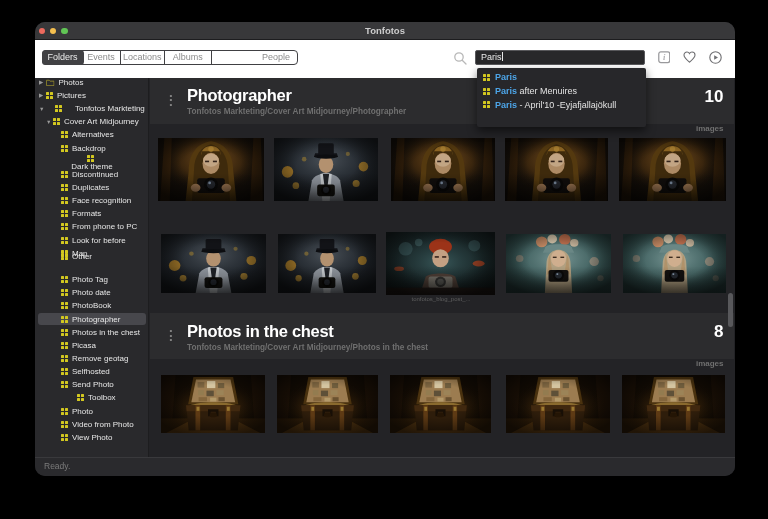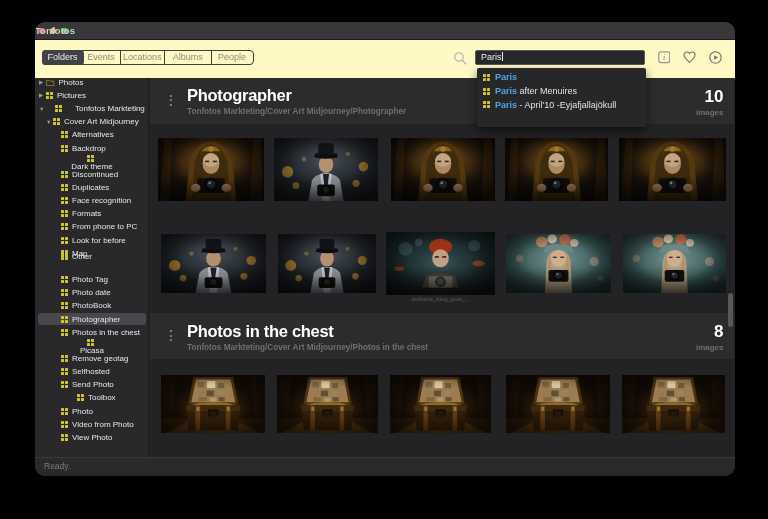--- a/index.html
+++ b/index.html
@@ -1,21 +1,21 @@
 <!DOCTYPE html>
 <html><head>
 <meta charset="utf-8">
 <style>
   * { margin:0; padding:0; box-sizing:border-box; }
   html,body { width:768px; height:519px; background:#000; font-family:"Liberation Sans", sans-serif; overflow:hidden; }
   .window { position:absolute; left:35px; top:22px; width:700px; height:453.5px; background:#232326; border-radius:10px; overflow:hidden; }
   .titlebar { position:absolute; left:0; top:0; width:100%; height:17px; background:#38383a; }
   .tl { position:absolute; top:5.5px; width:6.5px; height:6.5px; border-radius:50%; }
-  .title { position:absolute; top:3px; left:0; width:100%; text-align:left; font-size:9.5px; font-weight:bold; color:#cdcdcd; }
-  .toolbar { position:absolute; left:0; top:17px; width:100%; height:38.5px; background:#fef9c3; border-top:1px solid #1d1d1f; }
+  .title { position:absolute; top:3px; left:0; width:100%; text-align:center; font-size:9.5px; font-weight:bold; color:#cdcdcd; }
+  .toolbar { position:absolute; left:0; top:17px; width:100%; height:38.5px; background:#ffffff; border-top:1px solid #1d1d1f; }
   
   .tabs { position:absolute; left:6.5px; top:9.5px; height:15.5px; display:flex; border:1px solid #404043; border-radius:4px; }
   .tab { font-size:9px; color:#8b8b8b; text-align:center; line-height:13.5px; border-right:1px solid #404043; }
   .tab:last-child { border-right:none; }
   .tab.sel { background:#414144; color:#ececec; border-radius:3.5px; margin:-1px; line-height:15.5px; border:none; }
   
   .sfield { position:absolute; left:440px; top:10px; width:170px; height:15px; background:#28282a; border:1px solid #58585b; border-radius:2px; color:#e8e8e8; font-size:9px; line-height:13px; padding-left:5px; }
   .cursor { display:inline-block; width:1px; height:9px; background:#e8e8e8; vertical-align:-1px; }
   .ticon { position:absolute; top:11px; }
   
@@ -29,21 +29,21 @@
   .srow .arr { color:#9a9a9a; font-size:5.5px; width:7px; flex:none; }
   .srow svg { margin-right:4px; flex:none; }
   .hl { position:absolute; left:2.5px; width:108px; height:12px; background:#47474c; border-radius:3px; }
   
   .content { position:absolute; left:115px; top:55.5px; width:584px; height:379px; background:#232326; }
   .sechead { position:absolute; left:0; width:100%; height:46px; background:#2c2c2e; }
   .dots { position:absolute; left:19px; top:16px; color:#8a8a8a; font-size:8px; letter-spacing:0; line-height:4.5px; text-align:center; width:4px; }
   .stitle { position:absolute; left:37px; top:8.5px; font-size:16.5px; font-weight:bold; color:#fff; letter-spacing:-0.3px; }
   .ssub { position:absolute; left:37px; top:29.5px; font-size:8.2px; font-weight:bold; color:#6f6f6f; }
   .scount { position:absolute; right:10.5px; top:9px; font-size:17px; font-weight:bold; color:#fff; text-align:left; }
-  .simg { position:absolute; right:10.5px; top:30px; font-size:8px; font-weight:bold; color:#6f6f6f; text-align:right; }
+  .simg { position:absolute; right:10.5px; top:46px; font-size:8px; font-weight:bold; color:#6f6f6f; text-align:right; }
   .photo { position:absolute; overflow:hidden; }
   .photo svg { width:100%; height:100%; display:block; }
   .cap { position:absolute; font-size:6px; color:#5e5e5e; text-align:center; }
   .sbar { position:absolute; right:1px; width:5px; background:#58585b; border-radius:2.5px; }
   
   .status { position:absolute; left:0; bottom:0; width:100%; height:18.5px; background:#2a2a2d; border-top:1px solid #39393c; color:#7b7b7b; font-size:8.5px; line-height:17px; padding-left:9px; }
 </style>
 </head>
 <body>
 <svg width="0" height="0" style="position:absolute">
@@ -218,21 +218,21 @@
     <div class="tl" style="left:26.2px; background:#61c555;"></div>
     <div class="title">Tonfotos</div>
   </div>
 
   <div class="toolbar">
     <div class="tabs">
       <div class="tab sel" style="width:42px;">Folders</div>
       <div class="tab" style="width:38px;">Events</div>
       <div class="tab" style="width:44.5px;">Locations</div>
       <div class="tab" style="width:46.5px;">Albums</div>
-      <div class="tab" style="width:41px;">People</div>
+      <div class="tab" style="width:41px;margin-left:44px;">People</div>
     </div>
     <svg class="ticon" style="left:418px; top:10.5px;" width="15" height="15" viewBox="0 0 15 15">
       <circle cx="6" cy="6" r="4.2" fill="none" stroke="#b8b8b8" stroke-width="1.3"></circle>
       <line x1="9.2" y1="9.2" x2="13" y2="13" stroke="#b8b8b8" stroke-width="1.3" stroke-linecap="round"></line>
     </svg>
     <div class="sfield">Paris<span class="cursor"></span></div>
     <svg class="ticon" style="left:622.5px;" width="12.5" height="12.5" viewBox="0 0 13 13">
       <rect x="0.8" y="0.8" width="11.4" height="11.4" rx="2.2" fill="none" stroke="#99999c" stroke-width="1.3"></rect>
       <text x="6.5" y="9.6" font-size="9" font-weight="bold" font-style="italic" font-family="Liberation Serif, serif" fill="#b0b0b3" text-anchor="middle">i</text>
     </svg>
@@ -380,21 +380,21 @@
         </svg>
         <span>Photographer</span>
       </div>
       <div class="srow" style="top:248.1px;">
         <span style="width:26px; flex:none;"></span>
         <svg width="7" height="7" viewBox="0 0 7 7">
           <use href="#grid"></use>
         </svg>
         <span>Photos in the chest</span>
       </div>
-      <div class="srow" style="top:261.3px;flex-direction:column;">
+      <div class="srow" style="top:261.3px;">
         <span style="width:26px; flex:none;"></span>
         <svg width="7" height="7" viewBox="0 0 7 7">
           <use href="#grid"></use>
         </svg>
         <span>Picasa</span>
       </div>
       <div class="srow" style="top:274.4px;">
         <span style="width:26px; flex:none;"></span>
         <svg width="7" height="7" viewBox="0 0 7 7">
           <use href="#grid"></use>

